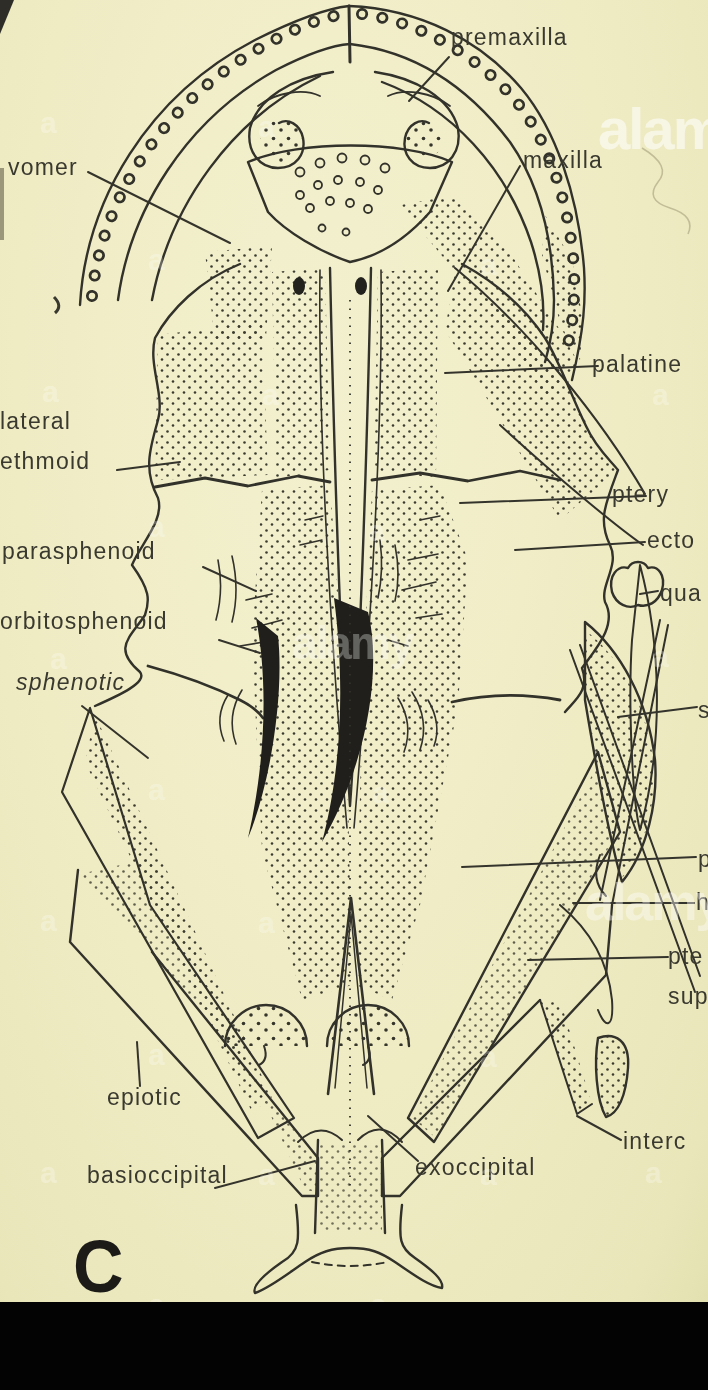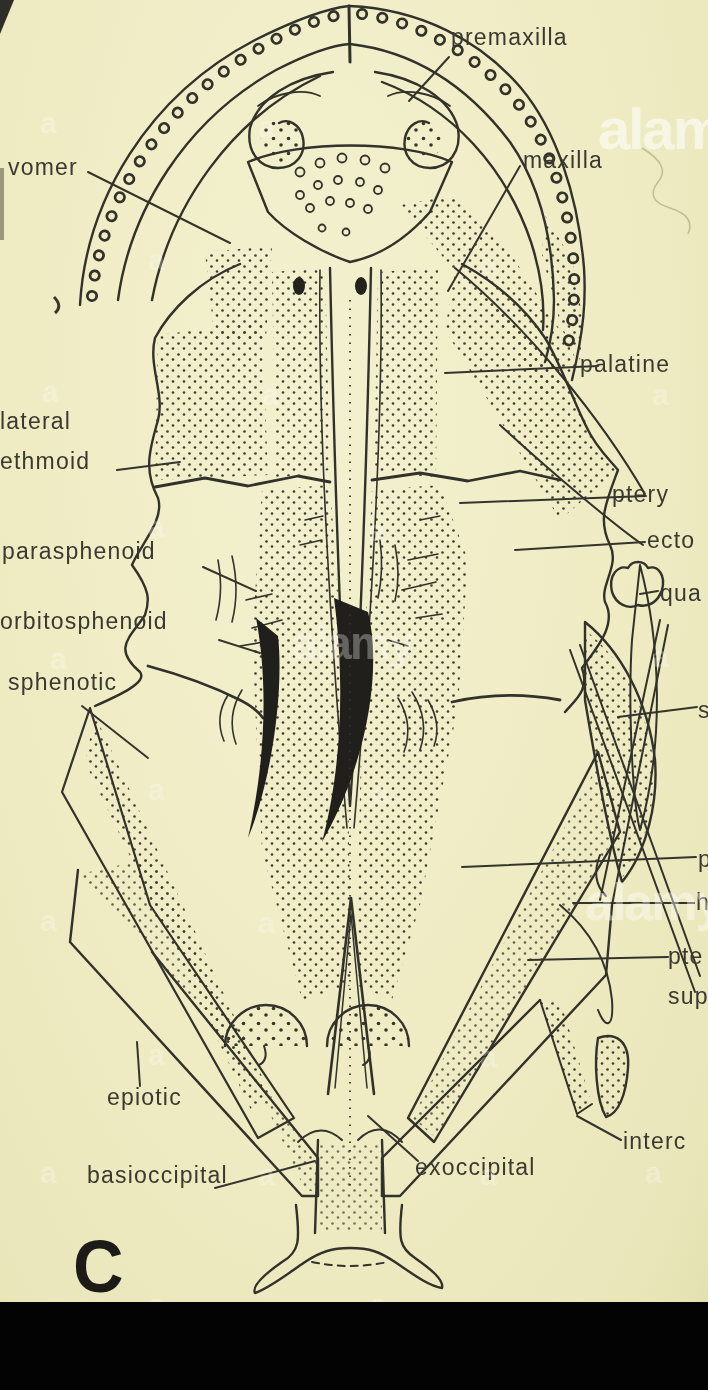--- a/index.html
+++ b/index.html
@@ -184,29 +184,29 @@
           <line x1="215" y1="1188" x2="315" y2="1161"></line>
           <line x1="418" y1="1161" x2="368" y2="1116"></line>
           <line x1="621" y1="1140" x2="577" y2="1116"></line>
         </g>
     </svg>
 
     <div id="labels">
         <div class="lbl" style="left: 451px; top: 17px;">premaxilla</div>
         <div class="lbl" style="left: 523px; top: 140px;">maxilla</div>
         <div class="lbl" style="left: 2px; top: 147px; margin-left: 6px;">vomer</div>
-        <div class="lbl" style="left: 580px; top: 344px;">palatine</div>
+        <div class="lbl" style="left: 592px; top: 344px;">palatine</div>
         <div class="lbl" style="left: 0px; top: 401px;">lateral
 ethmoid</div>
         <div class="lbl" style="left: 612px; top: 474px;">ptery</div>
         <div class="lbl" style="left: 647px; top: 496px; margin-top: 24px;">ecto</div>
         <div class="lbl" style="left: 660px; top: 573px;">qua</div>
         <div class="lbl" style="left: 2px; top: 531px;">parasphenoid</div>
         <div class="lbl" style="left: 0px; top: 601px;">orbitosphenoid</div>
-        <div class="lbl" style="left: 8px; top: 662px;">sphenotic</div>
+        <div class="lbl" style="left: 16px; top: 662px; font-style: italic;">sphenotic</div>
         <div class="lbl" style="left: 698px; top: 690px;">s</div>
         <div class="lbl" style="left: 698px; top: 839px;">p</div>
         <div class="lbl" style="left: 696px; top: 882px;">h</div>
         <div class="lbl" style="left: 668px; top: 936px;">pte
 sup</div>
         <div class="lbl" style="left: 107px; top: 1077px;">epiotic</div>
         <div class="lbl" style="left: 623px; top: 1121px;">interc</div>
         <div class="lbl" style="left: 55px; top: 1155px; margin-left: 32px;">basioccipital</div>
         <div class="lbl" style="left: 415px; top: 1147px;">exoccipital</div>
       </div>

